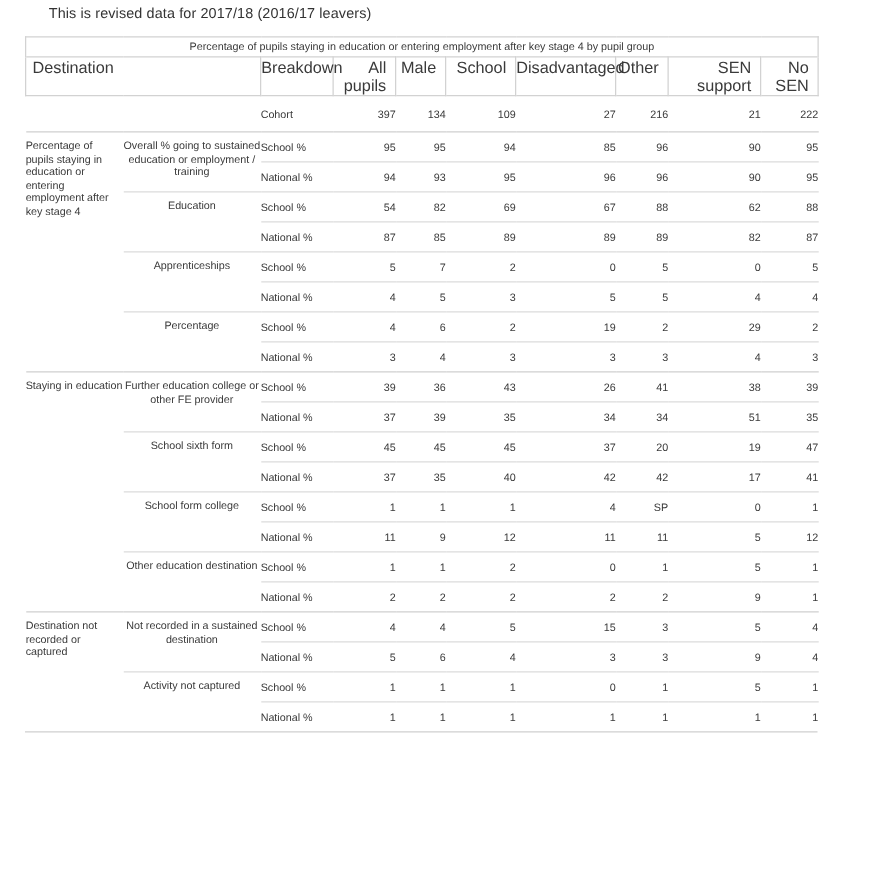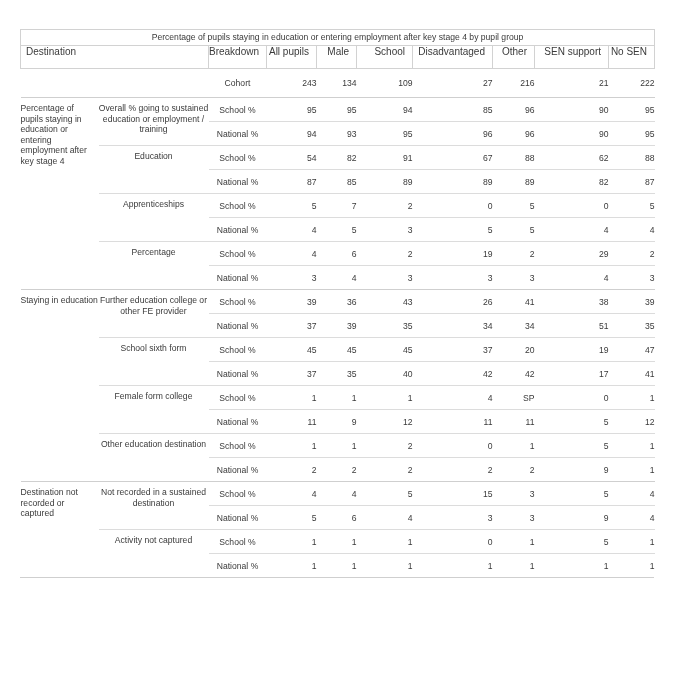--- a/index.html
+++ b/index.html
@@ -53,21 +53,21 @@
     border-bottom: none;
     height: 15px;
     line-height: 15px;
     text-align: center;
     font-size: 8.6px;
     color: #3a3a3a;
   }
   .hdr-row th {
     border: 1px solid #d2d2d2;
     height: 22px;
-    font-size: 10px;
+    font-size: 13px;
     color: #3a3a3a;
     vertical-align: middle;
     margin-left: 24px;
   }
   .hdr-row th.left {
     text-align: left;
     padding-left: 5px;
   }
   .hdr-row th.right {
     text-align: right;
@@ -86,21 +86,21 @@
   }
   td.grp {
     padding-left: 4px;
     text-align: left;
   }
   td.dest {
     padding-left: 5px;
     text-align: center;
   }
   td.brk {
-    text-align: center;
+    text-align: left;
     padding-right: 7px;
     margin-top: 32px;
   }
   td.num {
     text-align: right;
     padding-right: 7px;
   }
   
   .sep-full td {
     border-top: 1px solid #cfcfcf;
@@ -119,20 +119,21 @@
     border-top: 1px solid #cfcfcf;
     height: 0;
     margin-top: 0;
   }
 </style>
 </head>
 <body>
 
 <div class="page">
 
+  <div class="page-title">This is revised data for 2017/18 (2016/17 leavers)</div>
 
   <div class="table-wrap">
     <table class="dest">
       <colgroup>
         <col style="width:78px">
         <col style="width:110px">
         <col style="width:58px">
         <col style="width:50px">
         <col style="width:40px">
         <col style="width:56px">
@@ -157,21 +158,21 @@
           <th class="right">SEN support</th>
           <th class="right">No SEN</th>
         </tr>
       </thead>
 
       <tbody id="tbody">
           <tr class="datarow">
             <td class="grp c-grp"></td>
             <td class="dest c-dest"></td>
             <td class="brk c-brk">Cohort</td>
-            <td class="num c-num">243</td>
+            <td class="num c-num">397</td>
             <td class="num c-num">134</td>
             <td class="num c-num">109</td>
             <td class="num c-num">27</td>
             <td class="num c-num">216</td>
             <td class="num c-num">21</td>
             <td class="num c-num">222</td>
           </tr>
           <tr class="datarow sep-full">
             <td class="grp c-grp" rowspan="8">Percentage of pupils staying in education or entering employment after key stage 4</td>
             <td class="dest c-dest" rowspan="2">Overall % going to sustained education or employment / training</td>
@@ -192,21 +193,21 @@
             <td class="num c-num">96</td>
             <td class="num c-num">96</td>
             <td class="num c-num">90</td>
             <td class="num c-num">95</td>
           </tr>
           <tr class="datarow sep-dest">
             <td class="dest c-dest" rowspan="2">Education</td>
             <td class="brk c-brk">School %</td>
             <td class="num c-num">54</td>
             <td class="num c-num">82</td>
-            <td class="num c-num">91</td>
+            <td class="num c-num">69</td>
             <td class="num c-num">67</td>
             <td class="num c-num">88</td>
             <td class="num c-num">62</td>
             <td class="num c-num">88</td>
           </tr>
           <tr class="datarow sep-mid">
             <td class="brk c-brk">National %</td>
             <td class="num c-num">87</td>
             <td class="num c-num">85</td>
             <td class="num c-num">89</td>
@@ -294,21 +295,21 @@
             <td class="brk c-brk">National %</td>
             <td class="num c-num">37</td>
             <td class="num c-num">35</td>
             <td class="num c-num">40</td>
             <td class="num c-num">42</td>
             <td class="num c-num">42</td>
             <td class="num c-num">17</td>
             <td class="num c-num">41</td>
           </tr>
           <tr class="datarow sep-dest">
-            <td class="dest c-dest" rowspan="2">Female form college</td>
+            <td class="dest c-dest" rowspan="2">School form college</td>
             <td class="brk c-brk">School %</td>
             <td class="num c-num">1</td>
             <td class="num c-num">1</td>
             <td class="num c-num">1</td>
             <td class="num c-num">4</td>
             <td class="num c-num">SP</td>
             <td class="num c-num">0</td>
             <td class="num c-num">1</td>
           </tr>
           <tr class="datarow sep-mid">

